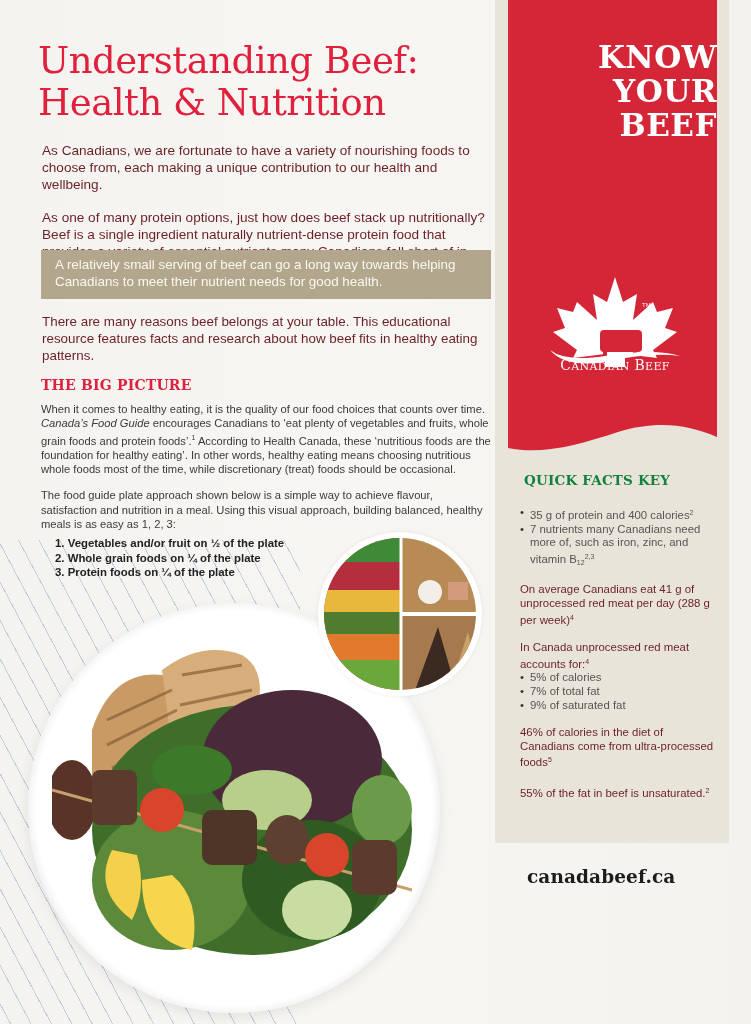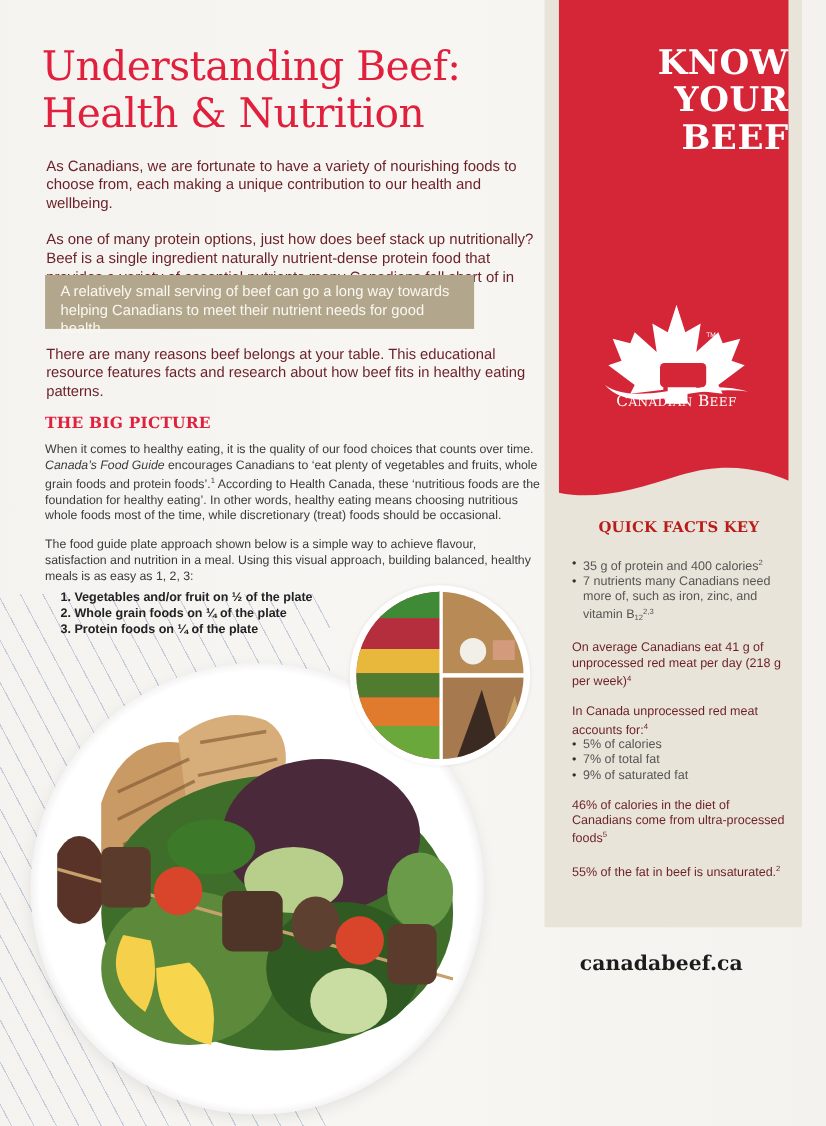--- a/index.html
+++ b/index.html
@@ -14,21 +14,21 @@
     font-family:"DejaVu Serif", serif; font-weight:normal;
     color:#e0203c; font-size:37px; line-height:42px; letter-spacing:-0.5px;
   }
   .title span { display:block; }
   .intro {
     left:42px; top:142px; width:450px; color:#6b1f26;
     font-size:13.6px; line-height:17px;
   }
   .intro p { margin:0 0 16px 0; }
   .callout {
-    left:41px; top:250px; width:390px; height:49px; background:#b2a68d;
+    left:41px; top:250px; width:450px; height:49px; background:#b2a68d;
     box-sizing:border-box; padding:6px 14px; color:#fbf8f0; font-size:13.4px; line-height:17px;
   }
   .reasons {
     left:42px; top:313px; width:450px; color:#6b1f26; font-size:13.4px; line-height:17px;
   }
   .h-big {
     left:41px; top:377px; font-family:"DejaVu Serif", serif; font-weight:bold;
     color:#e0203c; font-size:14px; letter-spacing:0.2px;
   }
   .body-text {
@@ -73,22 +73,22 @@
   .kyb span { display:block; }
   .logo { left:545px; top:272px; width:140px; height:115px; }
   .logo-text {
     left:540px; top:357px; width:150px; text-align:center; color:#fff;
     font-family:"DejaVu Serif", serif; font-size:14px; letter-spacing:0.3px;
   }
   .logo-text .sc { font-size:11px; }
   .tm { left:642px; top:302px; color:#fff; font-size:6px; font-family:"Liberation Sans", sans-serif; }
 
   .qf-title {
-    left:544px; top:472px; font-family:"DejaVu Serif", serif; font-weight:bold;
-    color:#b91c1c; font-size:13.5px; letter-spacing:0.2px;
+    left:524px; top:472px; font-family:"DejaVu Serif", serif; font-weight:bold;
+    color:#15803d; font-size:13.5px; letter-spacing:0.2px;
   }
   .facts { left:520px; top:506px; width:200px; font-size:11.4px; line-height:13.6px; }
   .facts .lead { color:#6b1f26; }
   .facts ul { list-style:none; margin:0 0 14px 0; padding:0; color:#555; }
   .facts li { position:relative; padding-left:10px; }
   .facts li::before { content:"•"; position:absolute; left:0; color:#333; }
   .facts .block { margin-bottom:14px; }
   .facts sup, .facts sub { font-size:7px; }
   .facts sub { vertical-align:-2px; }
   .facts sup { vertical-align:4px; }
@@ -213,21 +213,21 @@
   <span>B</span><span class="sc">EEF</span>
 </div>
 
 <div class="abs qf-title">QUICK FACTS KEY</div>
 
 <div class="abs facts">
   <ul>
     <li><span>35 g of protein and 400 calories</span><sup>2</sup></li>
     <li><span>7 nutrients many Canadians need more of, such as iron, zinc, and vitamin B</span><sub>12</sub><sup>2,3</sup></li>
   </ul>
-  <div class="lead block"><span>On average Canadians eat 41 g of unprocessed red meat per day (218 g per week)</span><sup>4</sup></div>
+  <div class="lead block"><span>On average Canadians eat 41 g of unprocessed red meat per day (288 g per week)</span><sup>4</sup></div>
   <div class="lead"><span>In Canada unprocessed red meat accounts for:</span><sup>4</sup></div>
   <ul>
     <li>5% of calories</li>
     <li>7% of total fat</li>
     <li>9% of saturated fat</li>
   </ul>
   <div class="lead block"><span>46% of calories in the diet of Canadians come from ultra-processed foods</span><sup>5</sup></div>
   <div class="lead"><span>55% of the fat in beef is unsaturated.</span><sup>2</sup></div>
 </div>
 

